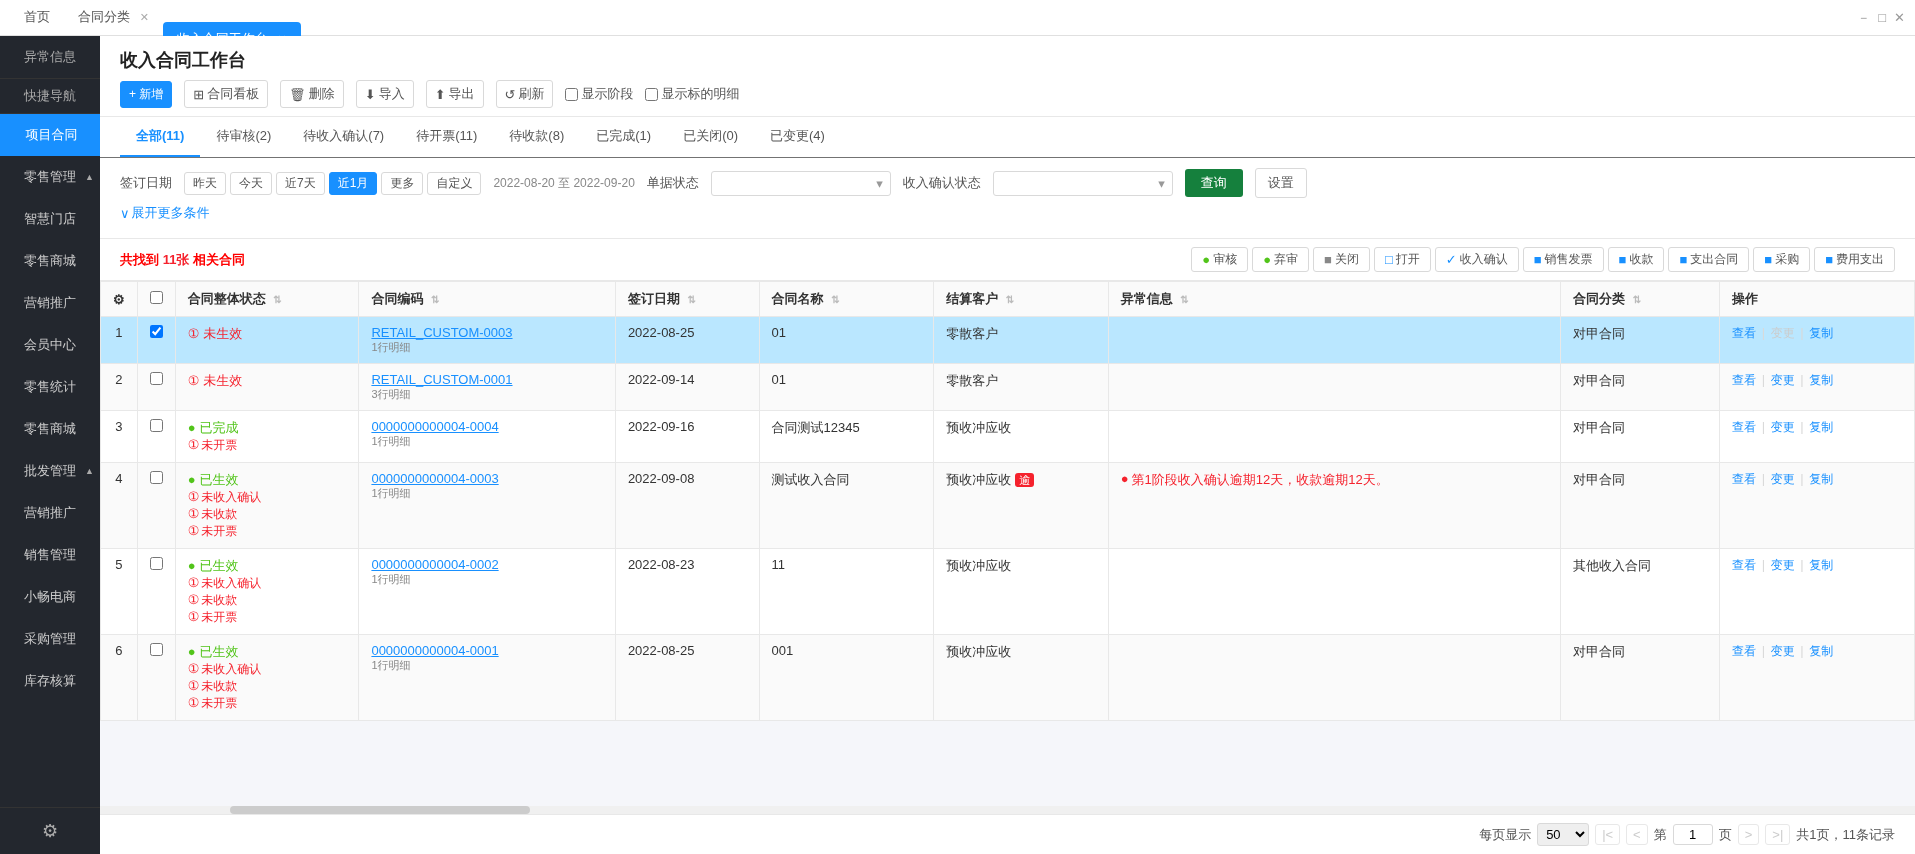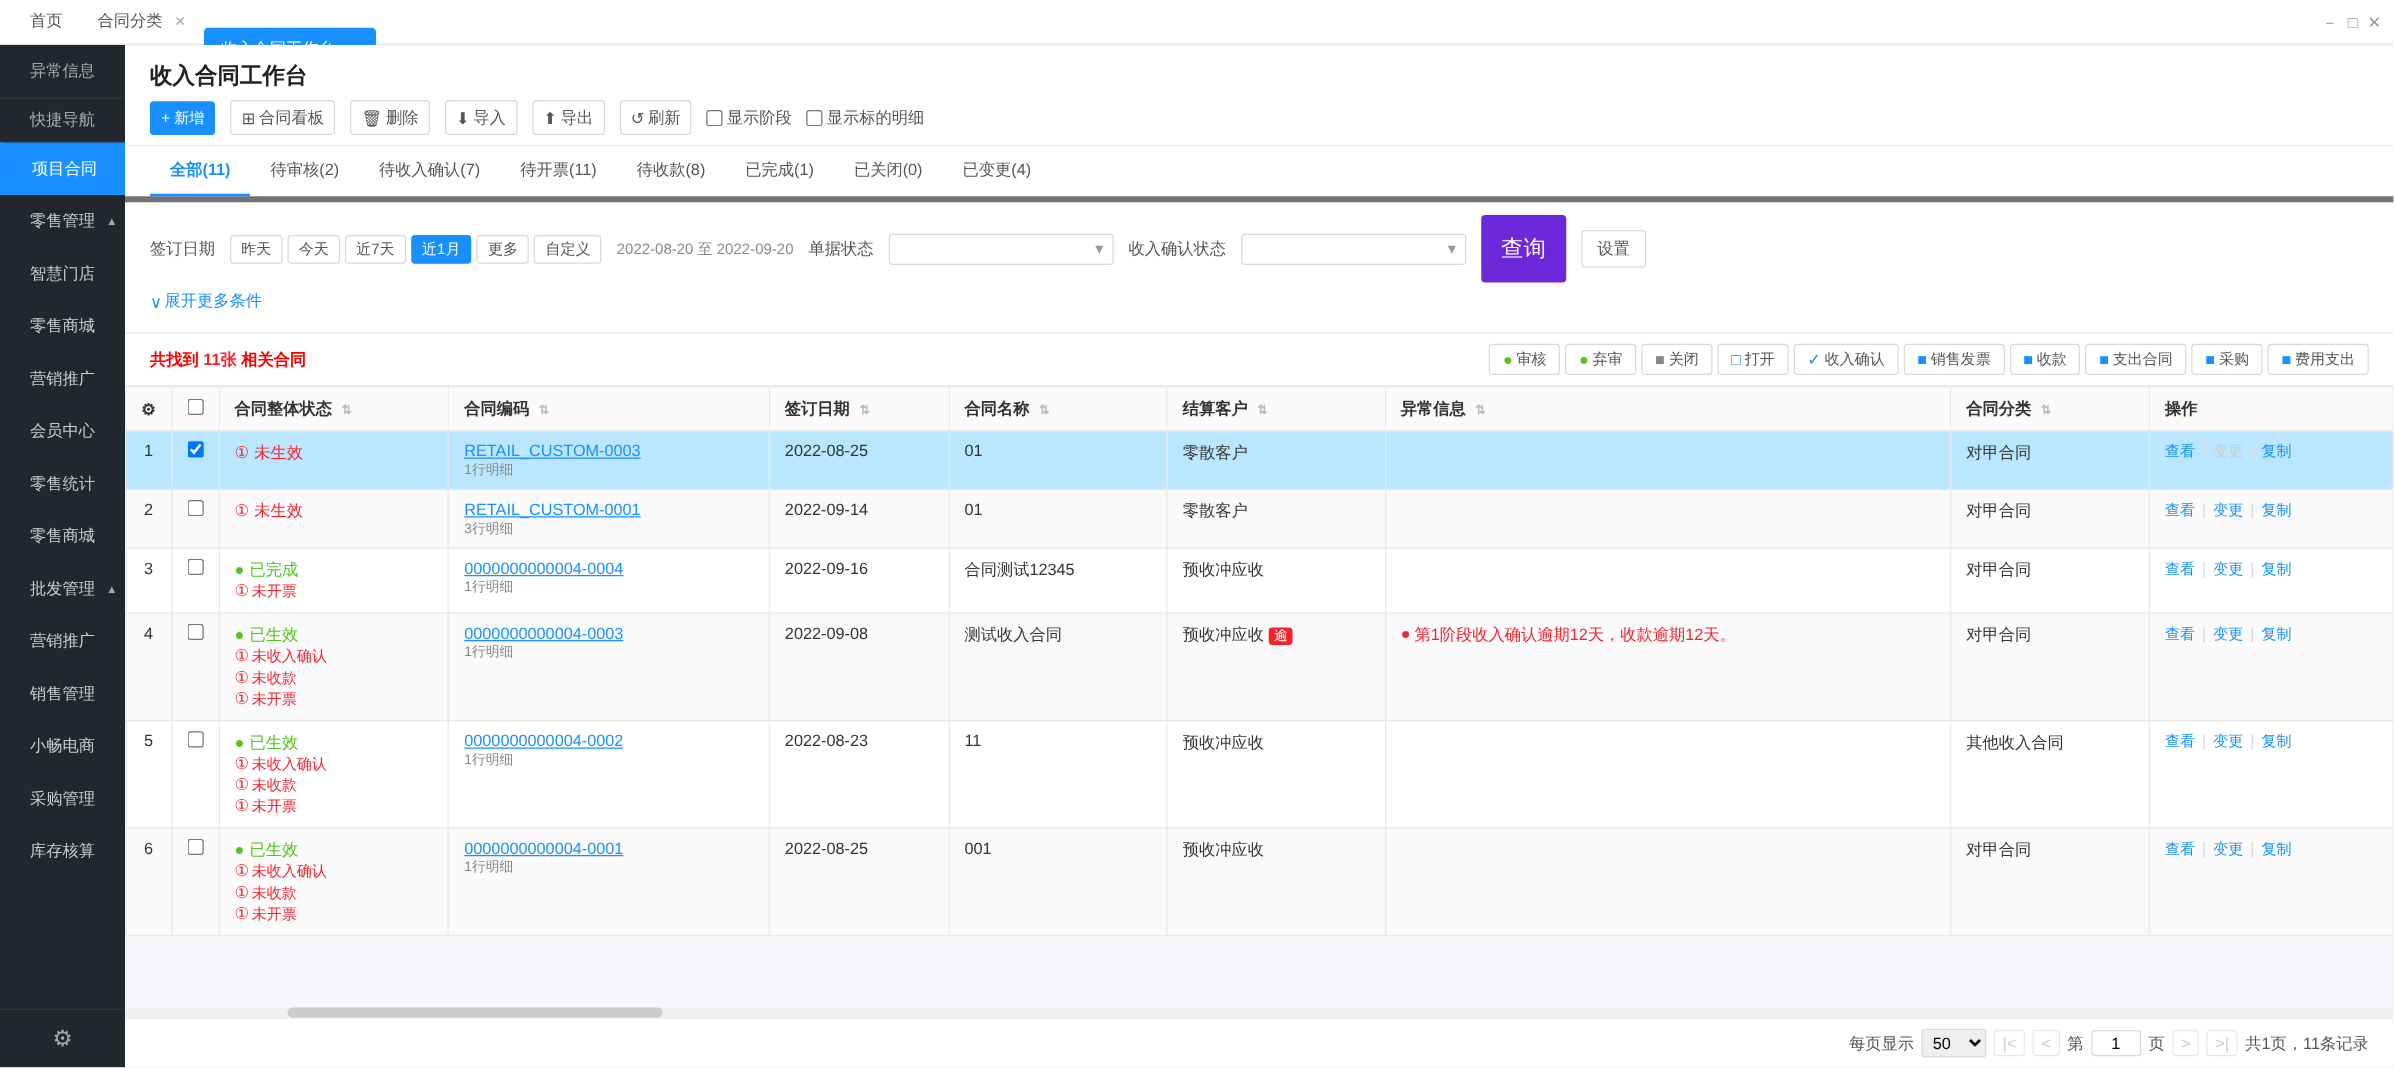--- a/index.html
+++ b/index.html
@@ -30,37 +30,37 @@
     
     .page-title-bar { background: #fff; padding: 12px 20px 8px; border-bottom: 1px solid #e8e8e8; flex-shrink: 0; }
     .page-title-bar h1 { font-size: 18px; font-weight: bold; color: #222; margin-bottom: 8px; }
     .toolbar { display: flex; align-items: center; gap: 12px; flex-wrap: wrap; }
     .toolbar-btn { display: flex; align-items: center; gap: 3px; padding: 4px 8px; border: 1px solid #d9d9d9; border-radius: 3px; background: #fff; color: #555; cursor: pointer; font-size: 12px; white-space: nowrap; }
     .toolbar-btn.primary { background: #1890ff; color: #fff; border-color: #1890ff; }
     .toolbar-checkbox { display: flex; align-items: center; gap: 3px; font-size: 12px; color: #555; }
     .toolbar-checkbox input { margin: 0; }
 
     
-    .tabs-bar { background: #fff; padding: 0 20px; border-bottom: 5px solid #737373; display: flex; align-items: center; gap: 0; flex-shrink: 0; }
+    .tabs-bar { background: #fff; padding: 0 20px; border-bottom: 1px solid #737373; display: flex; align-items: center; gap: 0; flex-shrink: 0; }
     .tab-item { padding: 10px 16px; cursor: pointer; color: #555; font-size: 13px; border-bottom: 2px solid transparent; white-space: nowrap; }
     .tab-item.active { color: #1890ff; border-bottom: 2px solid #1890ff; font-weight: bold; }
 
     
     .filter-area { background: #fff; padding: 10px 20px; border-bottom: 1px solid #e8e8e8; flex-shrink: 0; }
     .filter-row { display: flex; align-items: center; gap: 12px; flex-wrap: wrap; margin-bottom: 6px; }
     .filter-label { color: #555; font-size: 13px; white-space: nowrap; }
     .date-btns { display: flex; gap: 4px; align-items: center; }
     .date-btn { padding: 2px 8px; border: 1px solid #d9d9d9; border-radius: 3px; background: #fff; color: #555; cursor: pointer; font-size: 12px; }
     .date-btn.active { background: #1890ff; color: #fff; border-color: #1890ff; }
     .date-range { color: #888; font-size: 12px; text-align: right; }
     .filter-select { border: 1px solid #d9d9d9; border-radius: 3px; padding: 4px 24px 4px 8px; color: #555; background: #fff; appearance: none; position: relative; min-width: 180px; font-size: 13px; cursor: pointer; }
     .select-wrapper { position: relative; display: inline-block; }
     .select-wrapper::after { content: '▾'; position: absolute; right: 8px; top: 50%; transform: translateY(-50%); color: #999; pointer-events: none; }
     .expand-btn { color: #1890ff; cursor: pointer; font-size: 12px; border: none; background: none; display: flex; align-items: center; gap: 2px; }
-    .search-btn { background: #6d28d9; color: #fff; border: none; border-radius: 3px; padding: 15px 16px; cursor: pointer; font-size: 18px; }
+    .search-btn { background: #15803d; color: #fff; border: none; border-radius: 3px; padding: 5px 16px; cursor: pointer; font-size: 13px; }
     .set-btn { background: #fff; color: #555; border: 1px solid #d9d9d9; border-radius: 3px; padding: 5px 12px; cursor: pointer; font-size: 13px; }
     .table-toolbar { background: #fff; padding: 8px 20px; display: flex; align-items: center; gap: 6px; border-bottom: 1px solid #e8e8e8; flex-shrink: 0; }
     .result-info { color: #555; font-size: 13px; }
     .result-info span { color: #f00; font-weight: bold; }
     .action-btns { margin-left: auto; display: flex; gap: 4px; flex-wrap: wrap; }
     .action-btn { padding: 3px 10px; border: 1px solid #d9d9d9; border-radius: 3px; background: #fff; color: #555; cursor: pointer; font-size: 12px; display: flex; align-items: center; gap: 3px; white-space: nowrap; }
 
     
     .data-table { width: 100%; border-collapse: collapse; background: #fff; flex: 1; }
     .data-table thead th { background: #fafafa; border: 1px solid #e8e8e8; padding: 8px 12px; text-align: left; font-weight: bold; color: #333; white-space: nowrap; font-size: 13px; position: sticky; top: 0; z-index: 1; }

